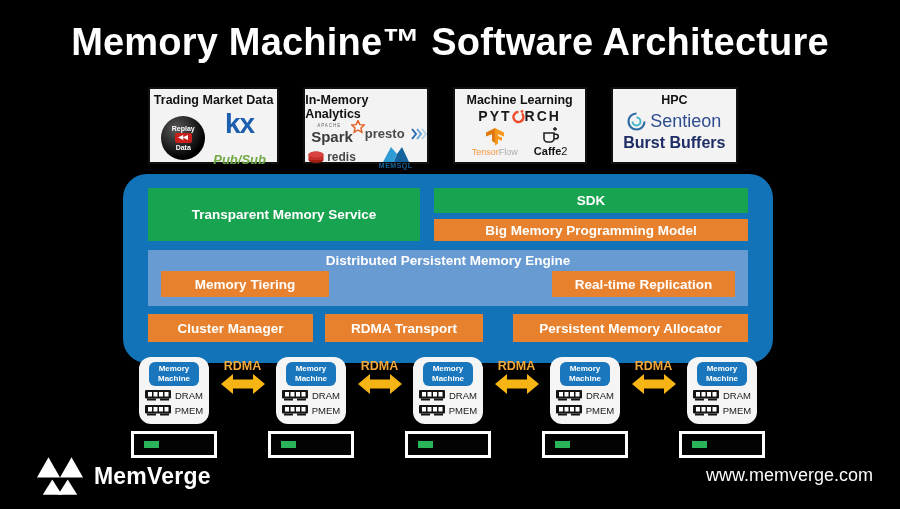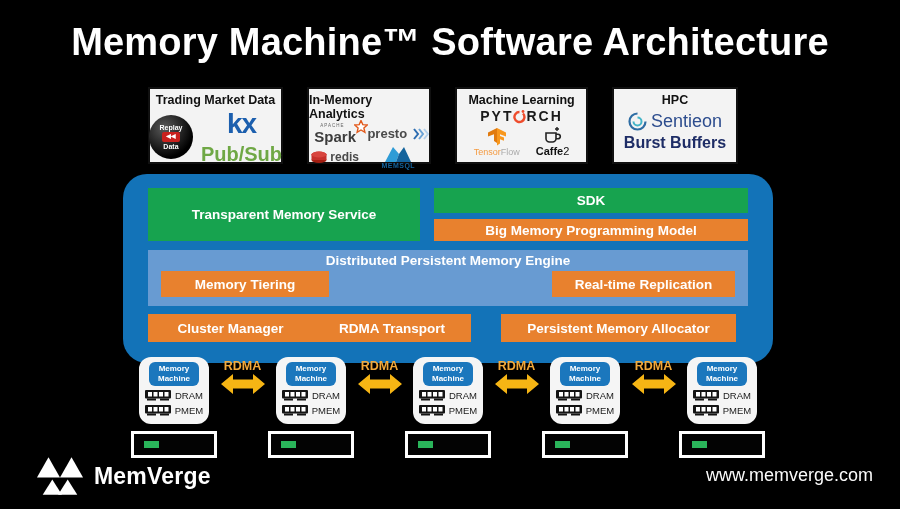--- a/index.html
+++ b/index.html
@@ -38,21 +38,21 @@
     background:radial-gradient(circle at 35% 30%, #5a5a5a, #000 70%);
     display:flex; flex-direction:column; align-items:center; justify-content:center;
     color:#fff; font-size:7px; font-weight:bold; gap:1px;
   }
   .replay-btn {
     background:#c9201d; color:#fff; font-size:6px; line-height:9px;
     border-radius:2px; padding:0 4px; height:10px;
   }
   .kx-col { display:flex; flex-direction:column; align-items:center; line-height:1; }
   .kx-text { font-size:28px; font-weight:bold; color:#1c5fae; letter-spacing:-1px; }
-  .pubsub-text { font-size:20px; font-weight:bold; color:#6fa845; margin-top:6px; }
+  .pubsub-text { font-size:13px; font-weight:bold; color:#6fa845; margin-top:15px;font-style:italic; }
 
   .analytics-body {
     display:grid; grid-template-columns:1fr 1fr; grid-gap:2px 6px;
     margin-top:3px; align-items:center; justify-items:center;
   }
   .spark-block { display:flex; flex-direction:column; line-height:1; align-items:flex-start; position:relative; }
   .apache-text { font-size:4.5px; color:#666; letter-spacing:1px; margin-left:6px; }
   .spark-text { font-size:15px; font-weight:bold; color:#3c3c3c; }
   .spark-star { position:absolute; right:-12px; top:-4px; }
   .presto-block { display:flex; align-items:center; gap:6px; }
@@ -94,21 +94,21 @@
   .bmpm { height:22px; }
   .engine {
     margin-top:9px; background:#689bd2; height:56px; padding-top:3px;
   }
   .engine-title { text-align:center; color:#fff; font-weight:bold; font-size:13.5px; }
   .engine-row { display:flex; justify-content:space-between; padding:3px 13px 0; }
   .eng-box { height:26px; }
   .eng-1 { width:168px; } .eng-2 { width:140px; } .eng-3 { width:183px; }
   .row3 { display:flex; margin-top:8px; }
   .cm { width:165px; height:28px; }
-  .rt { width:158px; height:28px; }
+  .rt { width:158px; height:28px; margin-left:12px; }
   .pma { width:235px; height:28px; margin-left:30px; }
 
   
   .cluster-row {
     position:absolute; left:131px; top:357px; width:634px;
     display:flex; justify-content:space-between; z-index:2;
   }
   .node-col { display:flex; flex-direction:column; align-items:center; width:86px; }
   .node {
     width:70px; background:#f5f5f5; border-radius:12px;

